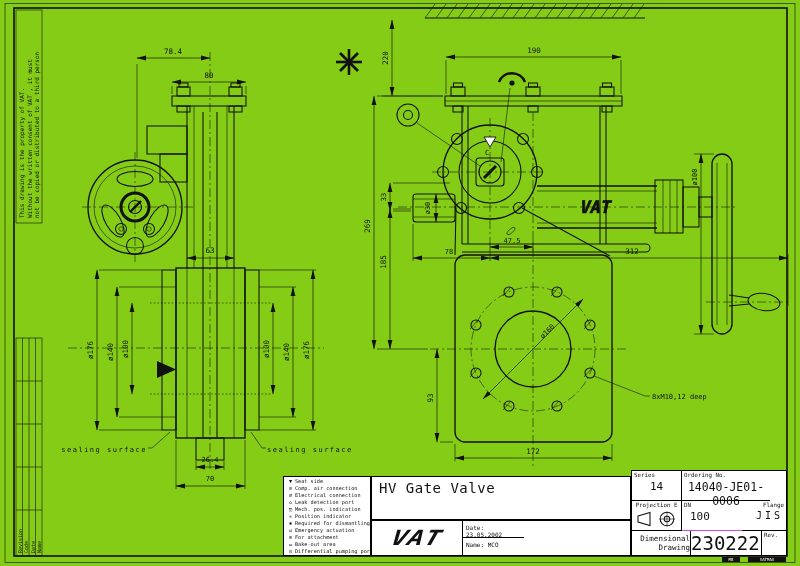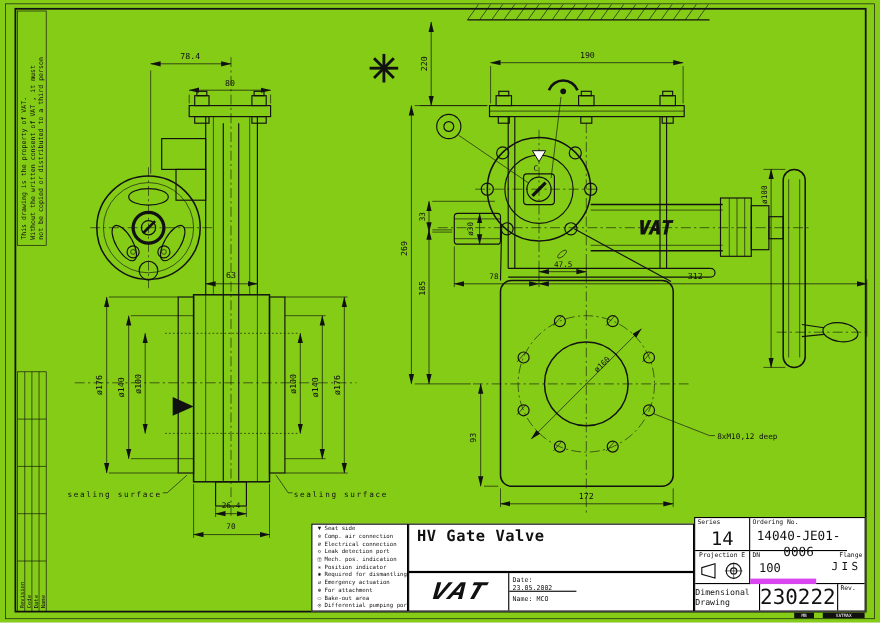--- a/index.html
+++ b/index.html
@@ -16,21 +16,21 @@
   .t5{font-size:5px}.t6{font-size:6px}.t7{font-size:7px}.t8{font-size:7.5px}
   .ls{letter-spacing:1.5px}
   .blk{position:absolute;background:#fff;border:1px solid #000;box-sizing:border-box}
   .lbl{font-size:5.8px;line-height:6.5px;padding:1px 2px}
   
   #legend{left:283px;top:476px;width:88px;height:80px;padding:1px 2px}
   .lg-row{display:flex;white-space:nowrap;font-size:5.2px;line-height:7px}
   .lg-sym{width:9px;text-align:center;flex:none}
   
   #title-box{left:371px;top:476px;width:260px;height:44px;padding:3px 7px}
-  #title-box .tt{font-size:14px;font-weight:bold;letter-spacing:0.5px}
+  #title-box .tt{font-size:14px;font-weight:normal;letter-spacing:0.5px}
   #title-box .st{font-size:7.5px;margin-top:3px}
   #company-box{left:371px;top:520px;width:260px;height:36px;display:flex}
   .logo-cell{width:90px;display:flex;align-items:center;justify-content:center}
   .vat-logo{font-weight:bold;font-style:italic;font-size:26px;letter-spacing:1px;
             transform:skewX(-18deg) scaleY(0.8);line-height:26px}
   .co-cell{flex:1;text-align:center;padding-top:3px}
   .co-name{font-size:7.5px;font-weight:bold}
   .co-line{font-size:6px;margin-top:1px}
   .dn-cell{width:62px;border-left:1px solid #000;box-sizing:border-box;font-size:6px}
   .dn-row{height:17px;box-sizing:border-box;padding:3px 3px 0 3px}
@@ -488,45 +488,45 @@
   </div>
   <div class="dn-cell">
     <div class="dn-row first"><span>Date:</span> <span>23.05.2002</span></div>
     <div class="dn-row"><span>Name:</span> <span>MCO</span></div>
   </div>
 </div>
 
 <div id="right-block" class="blk">
   <div class="cell" style="left:0;top:0;width:50px;height:30px;border-right:1px solid #000;border-bottom:1px solid #000">
     <div class="lbl">Series</div>
-    <div class="val-c" style="font-size:17px">14</div>
+    <div class="val-c" style="font-size:11px">14</div>
   </div>
   <div class="cell" style="left:50px;top:0;right:16px;height:30px;border-bottom:1px solid #000">
     <div class="lbl">Ordering No.</div>
     <div class="val-c" style="font-size:11.5px">14040-JE01-0006</div>
   </div>
   <div class="cell" style="left:0;top:30px;width:50px;height:30px;border-right:1px solid #000;border-bottom:1px solid #000">
     <div class="lbl" style="text-align:center">Projection E</div>
     <svg width="44" height="16" style="position:static;display:block;margin:1px auto 0">
       <polygon points="3,5 15,1.5 15,14.5 3,11" class="o"></polygon>
       <circle cx="32" cy="8" r="6.8" class="o"></circle>
           <circle cx="32" cy="8" r="2.8" class="o"></circle>
       <line x1="32" y1="0.5" x2="32" y2="15.5" class="th"></line>
           <line x1="24" y1="8" x2="40" y2="8" class="th"></line>
     </svg>
   </div>
-  <div class="cell" style="left:50px;top:30px;width:60px;height:30px;border-bottom:5px solid #d946ef">
+  <div class="cell" style="left:50px;top:30px;width:60px;height:30px;border-bottom:1px solid #d946ef">
     <div class="lbl">DN</div>
     <div style="font-size:11px;padding-left:8px">100</div>
   </div>
   <div class="cell" style="left:110px;top:30px;right:0;height:30px;border-bottom:1px solid #000">
     <div class="lbl" style="text-align:right">Flange</div>
     <div style="font-size:10px;letter-spacing:3px;text-align:right;padding-right:3px">JIS</div>
   </div>
-  <div class="cell" style="left:0;top:60px;width:59px;height:24px;border-right:1px solid #000;text-align:left;font-size:7.5px;padding-top:3px">
+  <div class="cell" style="left:0;top:60px;width:59px;height:24px;border-right:1px solid #000;text-align:right;font-size:7.5px;padding-top:3px">
     <div>Dimensional</div>
     <div>Drawing</div>
   </div>
   <div class="cell" style="left:59px;top:60px;width:71px;height:24px;border-right:1px solid #000;text-align:left">
     <div style="font-size:19px;line-height:24px">230222</div>
   </div>
   <div class="cell" style="left:130px;top:60px;right:0;height:24px">
     <div class="lbl">Rev.</div>
   </div>
 </div>

